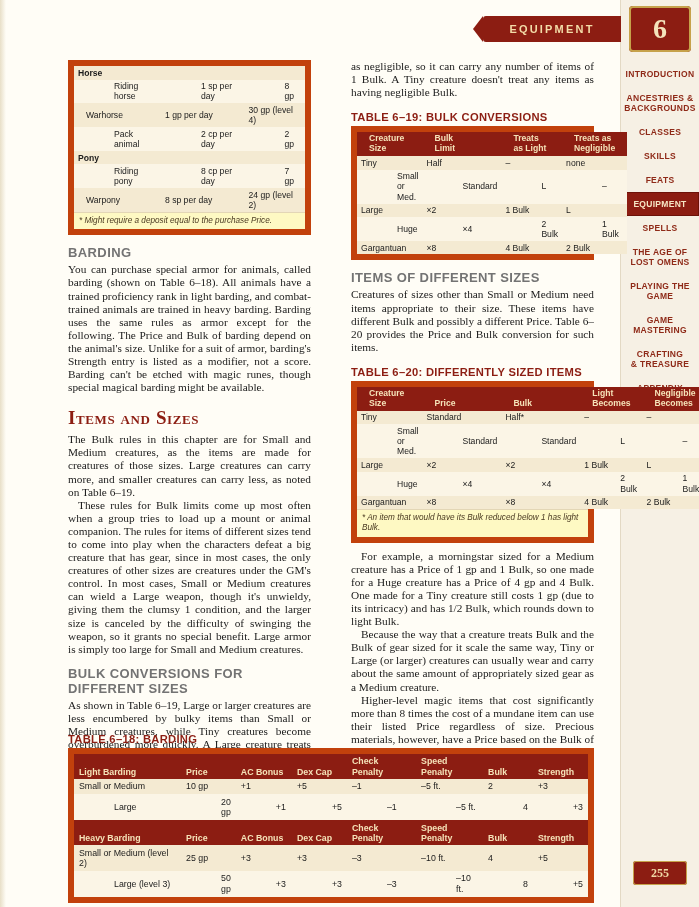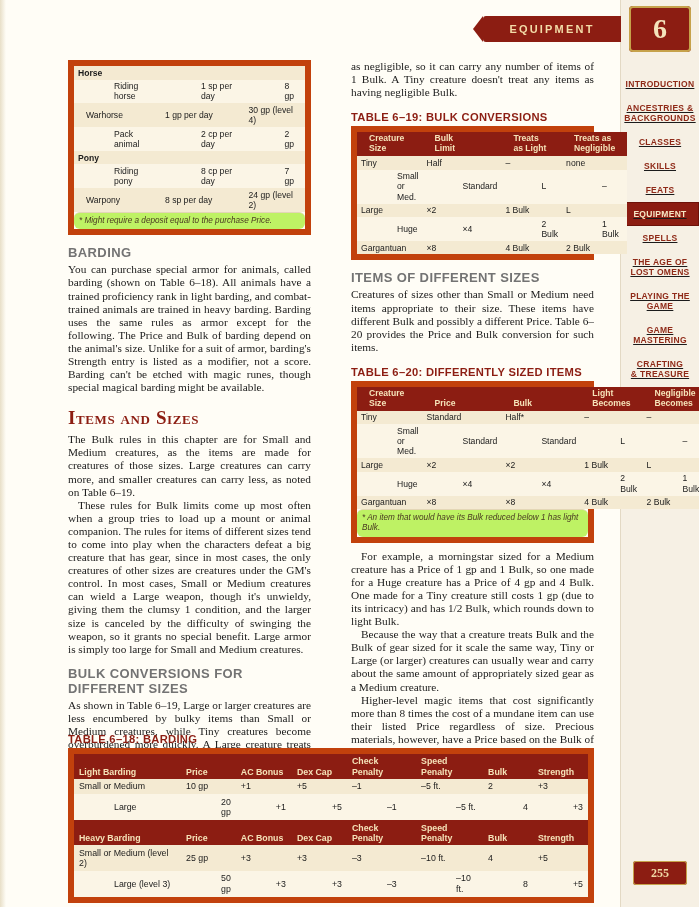--- a/index.html
+++ b/index.html
@@ -40,24 +40,23 @@
   .sidebar-strip {
     position: absolute;
     right: 0; top: 0;
     width: 78px;
     height: 907px;
     background: #f6f0e4;
     border-left: 1px solid #e3d9c4;
   }
   .sidebar-items {
     position: absolute;
-    top: 72px;
+    top: 62px;
     left: 0;
     width: 78px;
-    text-decoration: underline;
   }
   .side-item {
     text-align: center;
     font-family: "Liberation Sans", sans-serif;
     font-weight: bold;
     font-size: 8.5px;
     letter-spacing: .3px;
     color: #8f2a18;
     padding: 7px 3px;
     line-height: 1.18;
@@ -204,29 +203,28 @@
   table td {
     padding: 1.6px 4px;
     color: #1b1b1b;
     line-height: 1.2;
   }
   tr.odd td { background: #f4ead2; }
   tr.even td { background: #fbf5e6; padding-left: 40px; }
   td.sub { padding-left: 12px; }
   .tbl-wrap { border: 6px solid #c2410c; }
   .note {
-    background: #bef264;
+    background: #fef9c3;
     font-family: "Liberation Sans", sans-serif;
     font-size: 8.2px;
     font-style: italic;
     color: #4a3a22;
     padding: 3px 5px;
     line-height: 1.25;
     border-top: 1px solid #e3d6b6;
-    border-radius: 6px;
   }
 
   
   .wide-table {
     position: absolute;
     left: 68px;
     top: 733px;
     width: 526px;
   }
   .wide-table table { font-size: 8.8px; }

